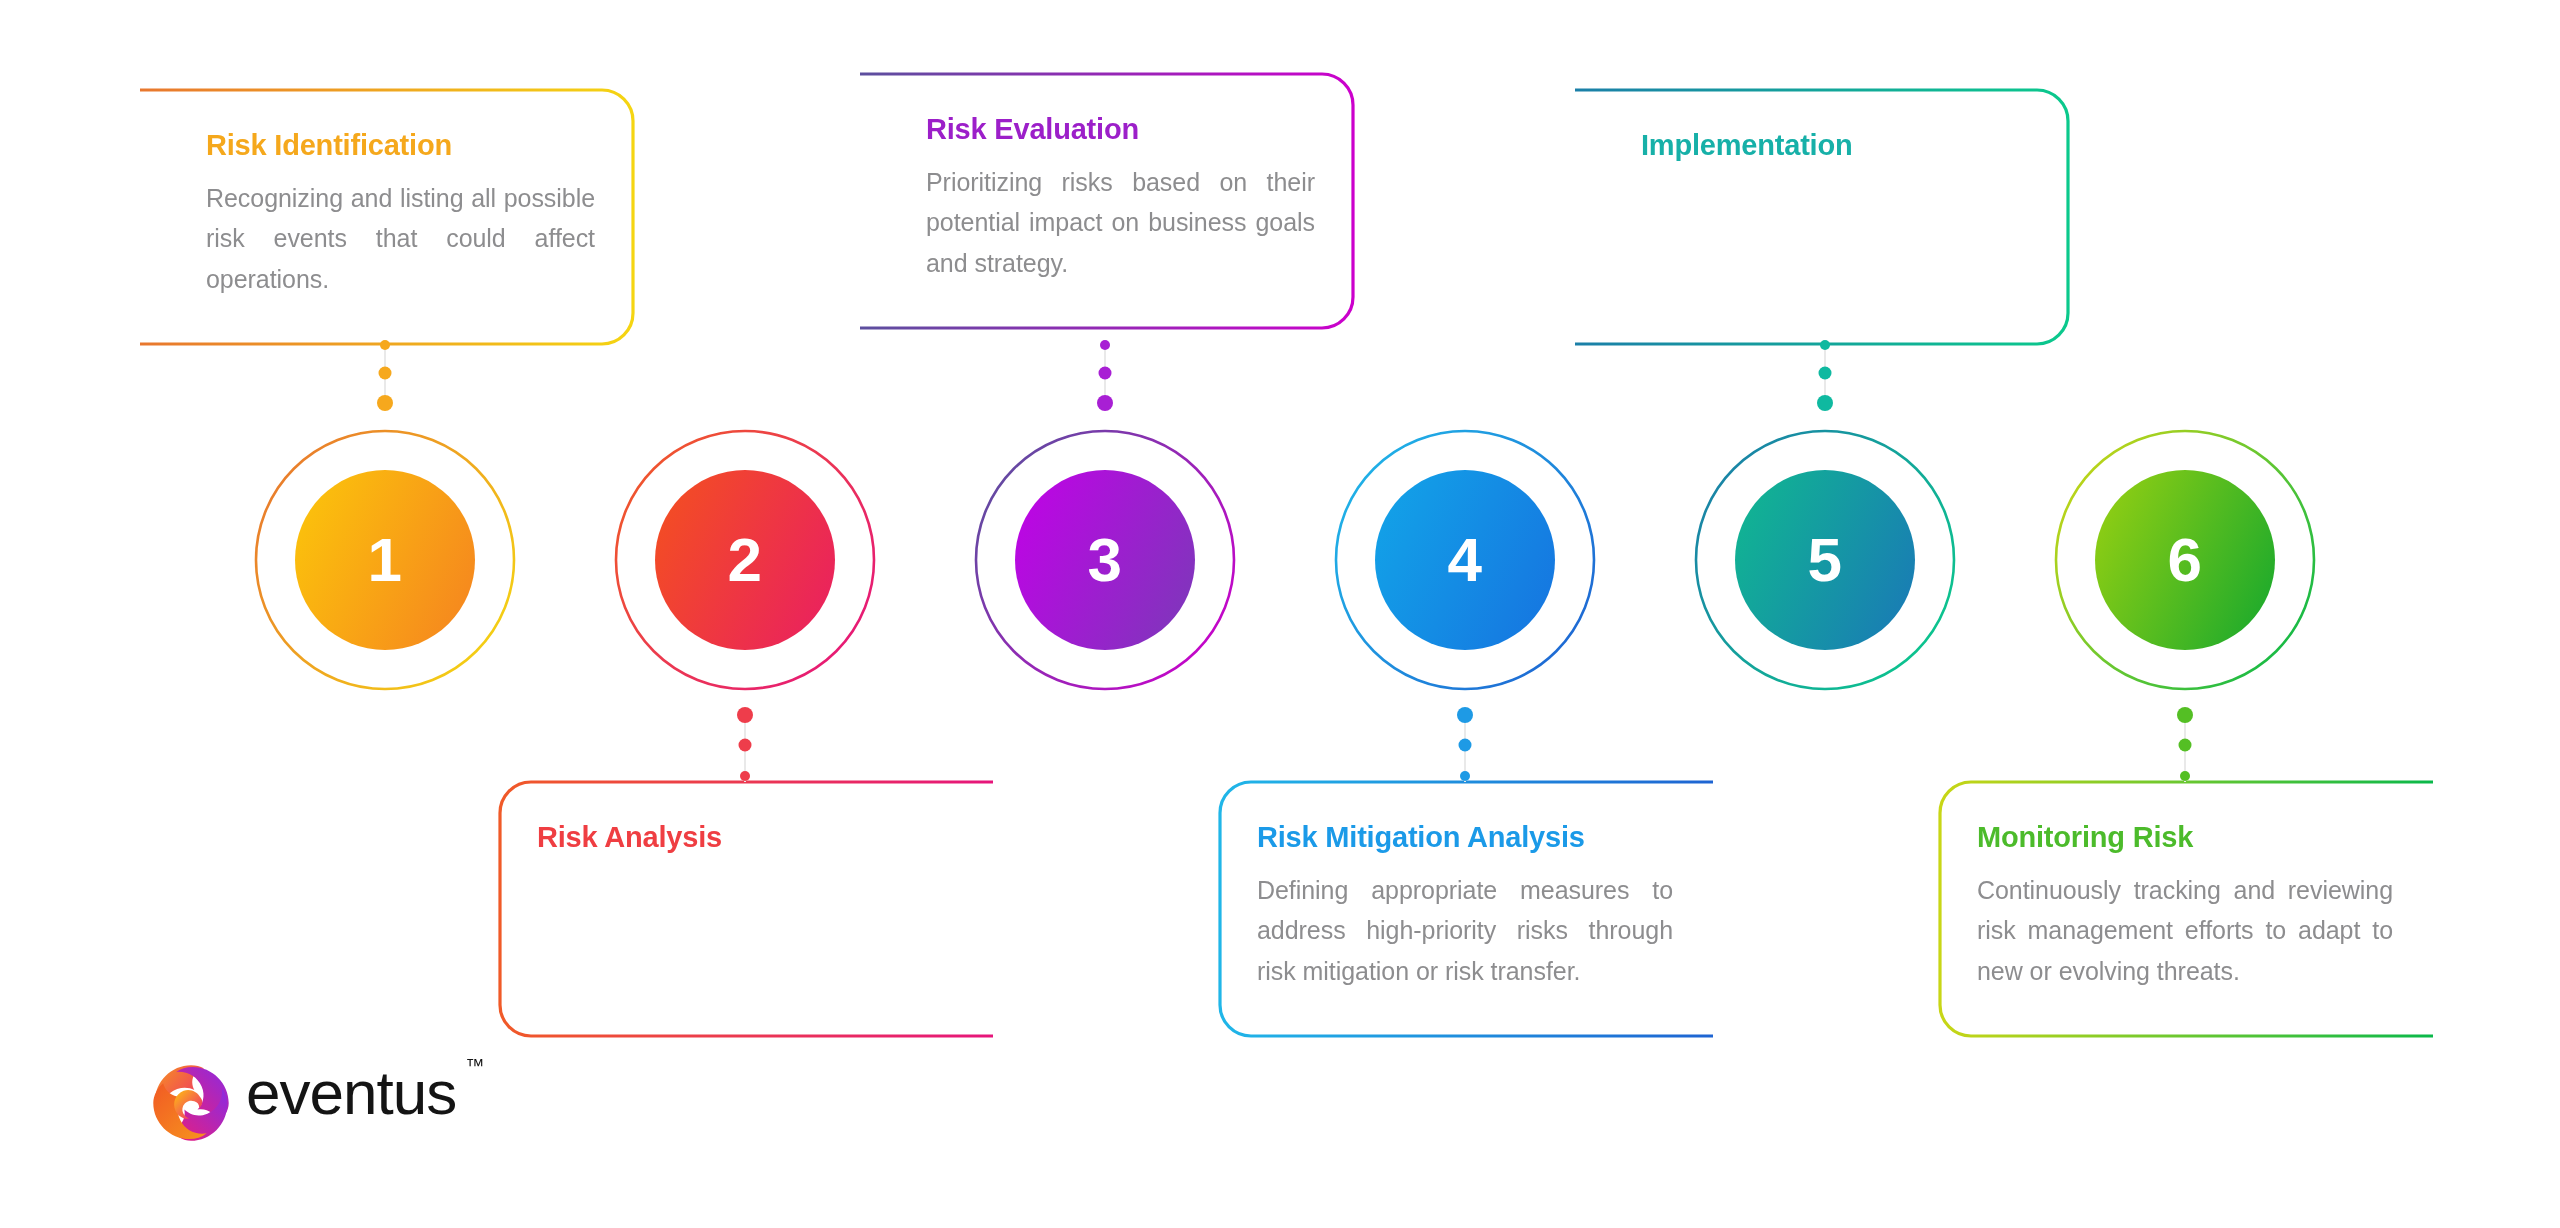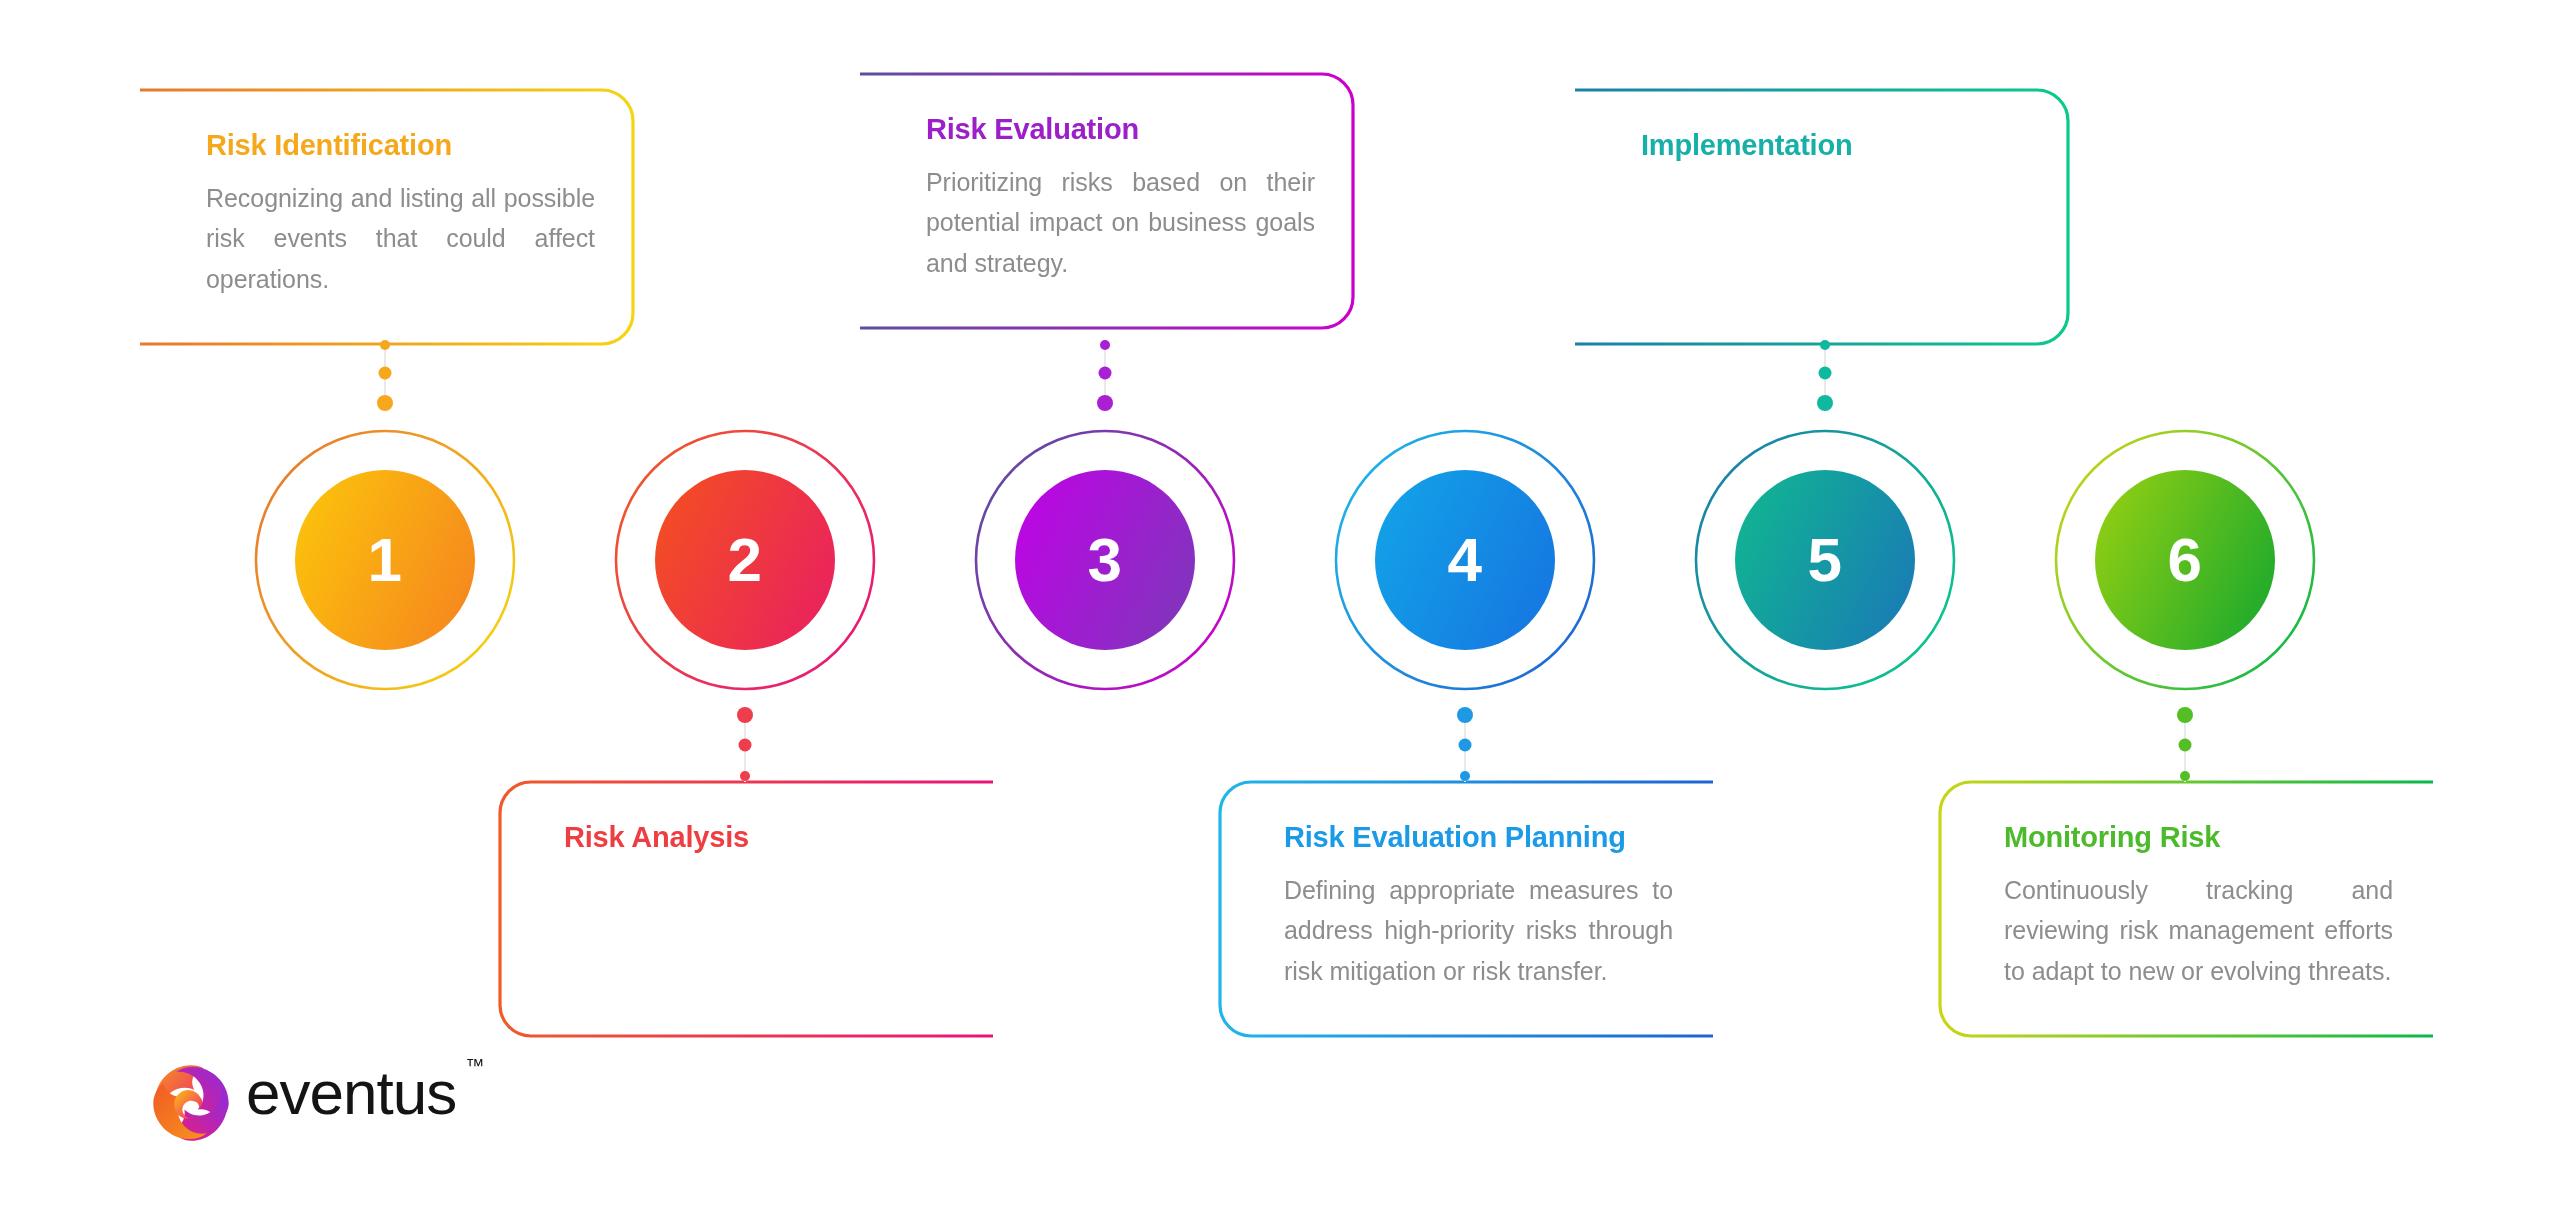--- a/index.html
+++ b/index.html
@@ -19,21 +19,21 @@
     height:258px;
     box-sizing:border-box;
   }
   .card .card-inner{
     position:absolute;
     left:0;top:0;right:0;bottom:0;
     padding:42px 46px 0 66px;
     box-sizing:border-box;
   }
   .card.top .card-inner{padding-left:66px;padding-right:40px;}
-  .card.bottom .card-inner{padding-left:66px;padding-right:40px;}
+  .card.bottom .card-inner{padding-left:39px;padding-right:40px;}
 
   .card-title{
     font-size:29px;
     font-weight:bold;
     letter-spacing:-0.2px;
     margin:0 0 16px 0;
     line-height:1.1;
     white-space:nowrap;
   }
   .card-desc{
@@ -173,21 +173,21 @@
     <svg class="frame" viewBox="0 0 495 258" preserveAspectRatio="none">
       <defs>
         <linearGradient id="cg4" x1="0" y1="0" x2="1" y2="0">
           <stop offset="0%" id="cg4a" stop-color="#20b6e8"></stop>
             <stop offset="100%" id="cg4b" stop-color="#1e64d2"></stop>
         </linearGradient>
       </defs>
       <path d="M495 2 H33 A31 31 0 0 0 2 33 V225 A31 31 0 0 0 33 256 H495" fill="none" stroke="url(#cg4)" stroke-width="3.2" vector-effect="non-scaling-stroke"></path>
     </svg>
     <div class="card-inner">
-      <div class="card-title" style="color: rgb(27, 154, 232);">Risk Evaluation Planning</div>
+      <div class="card-title" style="color: rgb(27, 154, 232);">Risk Mitigation Analysis</div>
       <div class="card-desc">Defining appropriate measures to address high-priority risks through risk mitigation or risk transfer.</div>
     </div>
   </div>
 
   <div class="card bottom" id="card-6" style="left:1938px;top:780px;">
     <svg class="frame" viewBox="0 0 495 258" preserveAspectRatio="none">
       <defs>
         <linearGradient id="cg6" x1="0" y1="0" x2="1" y2="0">
           <stop offset="0%" id="cg6a" stop-color="#c8d616"></stop>
             <stop offset="100%" id="cg6b" stop-color="#0ab84a"></stop>

